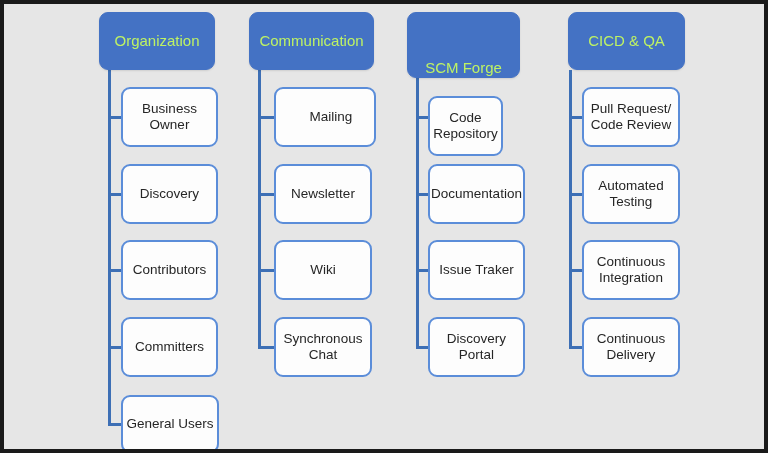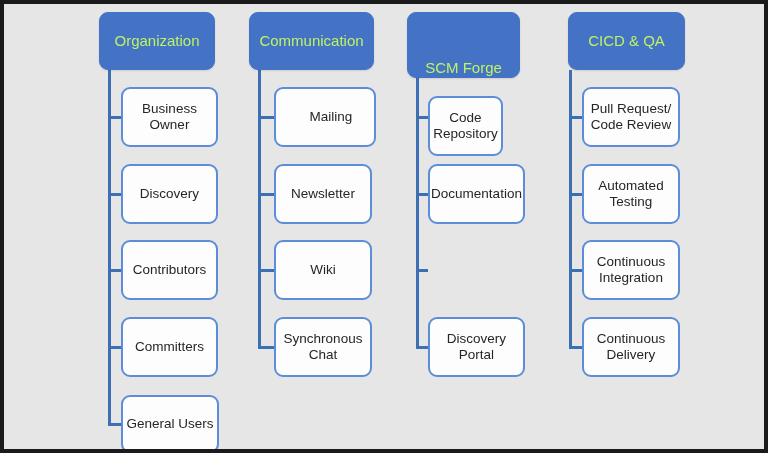--- a/index.html
+++ b/index.html
@@ -89,20 +89,21 @@
       <div class="node leaf" style="left: 270px; top: 313px; width: 98px; height: 60px;"><span>Synchronous
 Chat</span></div>
       <div class="trunk" style="left: 412px; top: 66px; height: 278px;"></div>
       <div class="node header" style="left: 403px; top: 8px; width: 113px; height: 66px; align-items: flex-end;"><span>SCM Forge</span></div>
       <div class="elbow" style="left: 412px; width: 12px; top: 112px;"></div>
       <div class="node leaf" style="left: 424px; top: 92px; width: 75px; height: 60px;"><span>Code
 Repository</span></div>
       <div class="elbow" style="left: 412px; width: 12px; top: 189px;"></div>
       <div class="node leaf" style="left: 424px; top: 160px; width: 97px; height: 60px;"><span>Documentation</span></div>
       <div class="elbow" style="left: 412px; width: 12px; top: 265px;"></div>
+      <div class="node leaf" style="left: 424px; top: 236px; width: 97px; height: 60px;"><span>Issue Traker</span></div>
       <div class="elbow" style="left: 412px; width: 12px; top: 342px;"></div>
       <div class="node leaf" style="left: 424px; top: 313px; width: 97px; height: 60px;"><span>Discovery
 Portal</span></div>
       <div class="trunk" style="left: 565px; top: 66px; height: 278px;"></div>
       <div class="node header" style="left: 556px; top: 8px; width: 117px; height: 58px; margin-left: 8px;"><span>CICD &amp; QA</span></div>
       <div class="elbow" style="left: 565px; width: 13px; top: 112px;"></div>
       <div class="node leaf" style="left: 578px; top: 83px; width: 98px; height: 60px;"><span>Pull Request/
 Code Review</span></div>
       <div class="elbow" style="left: 565px; width: 13px; top: 189px;"></div>
       <div class="node leaf" style="left: 578px; top: 160px; width: 98px; height: 60px;"><span>Automated

